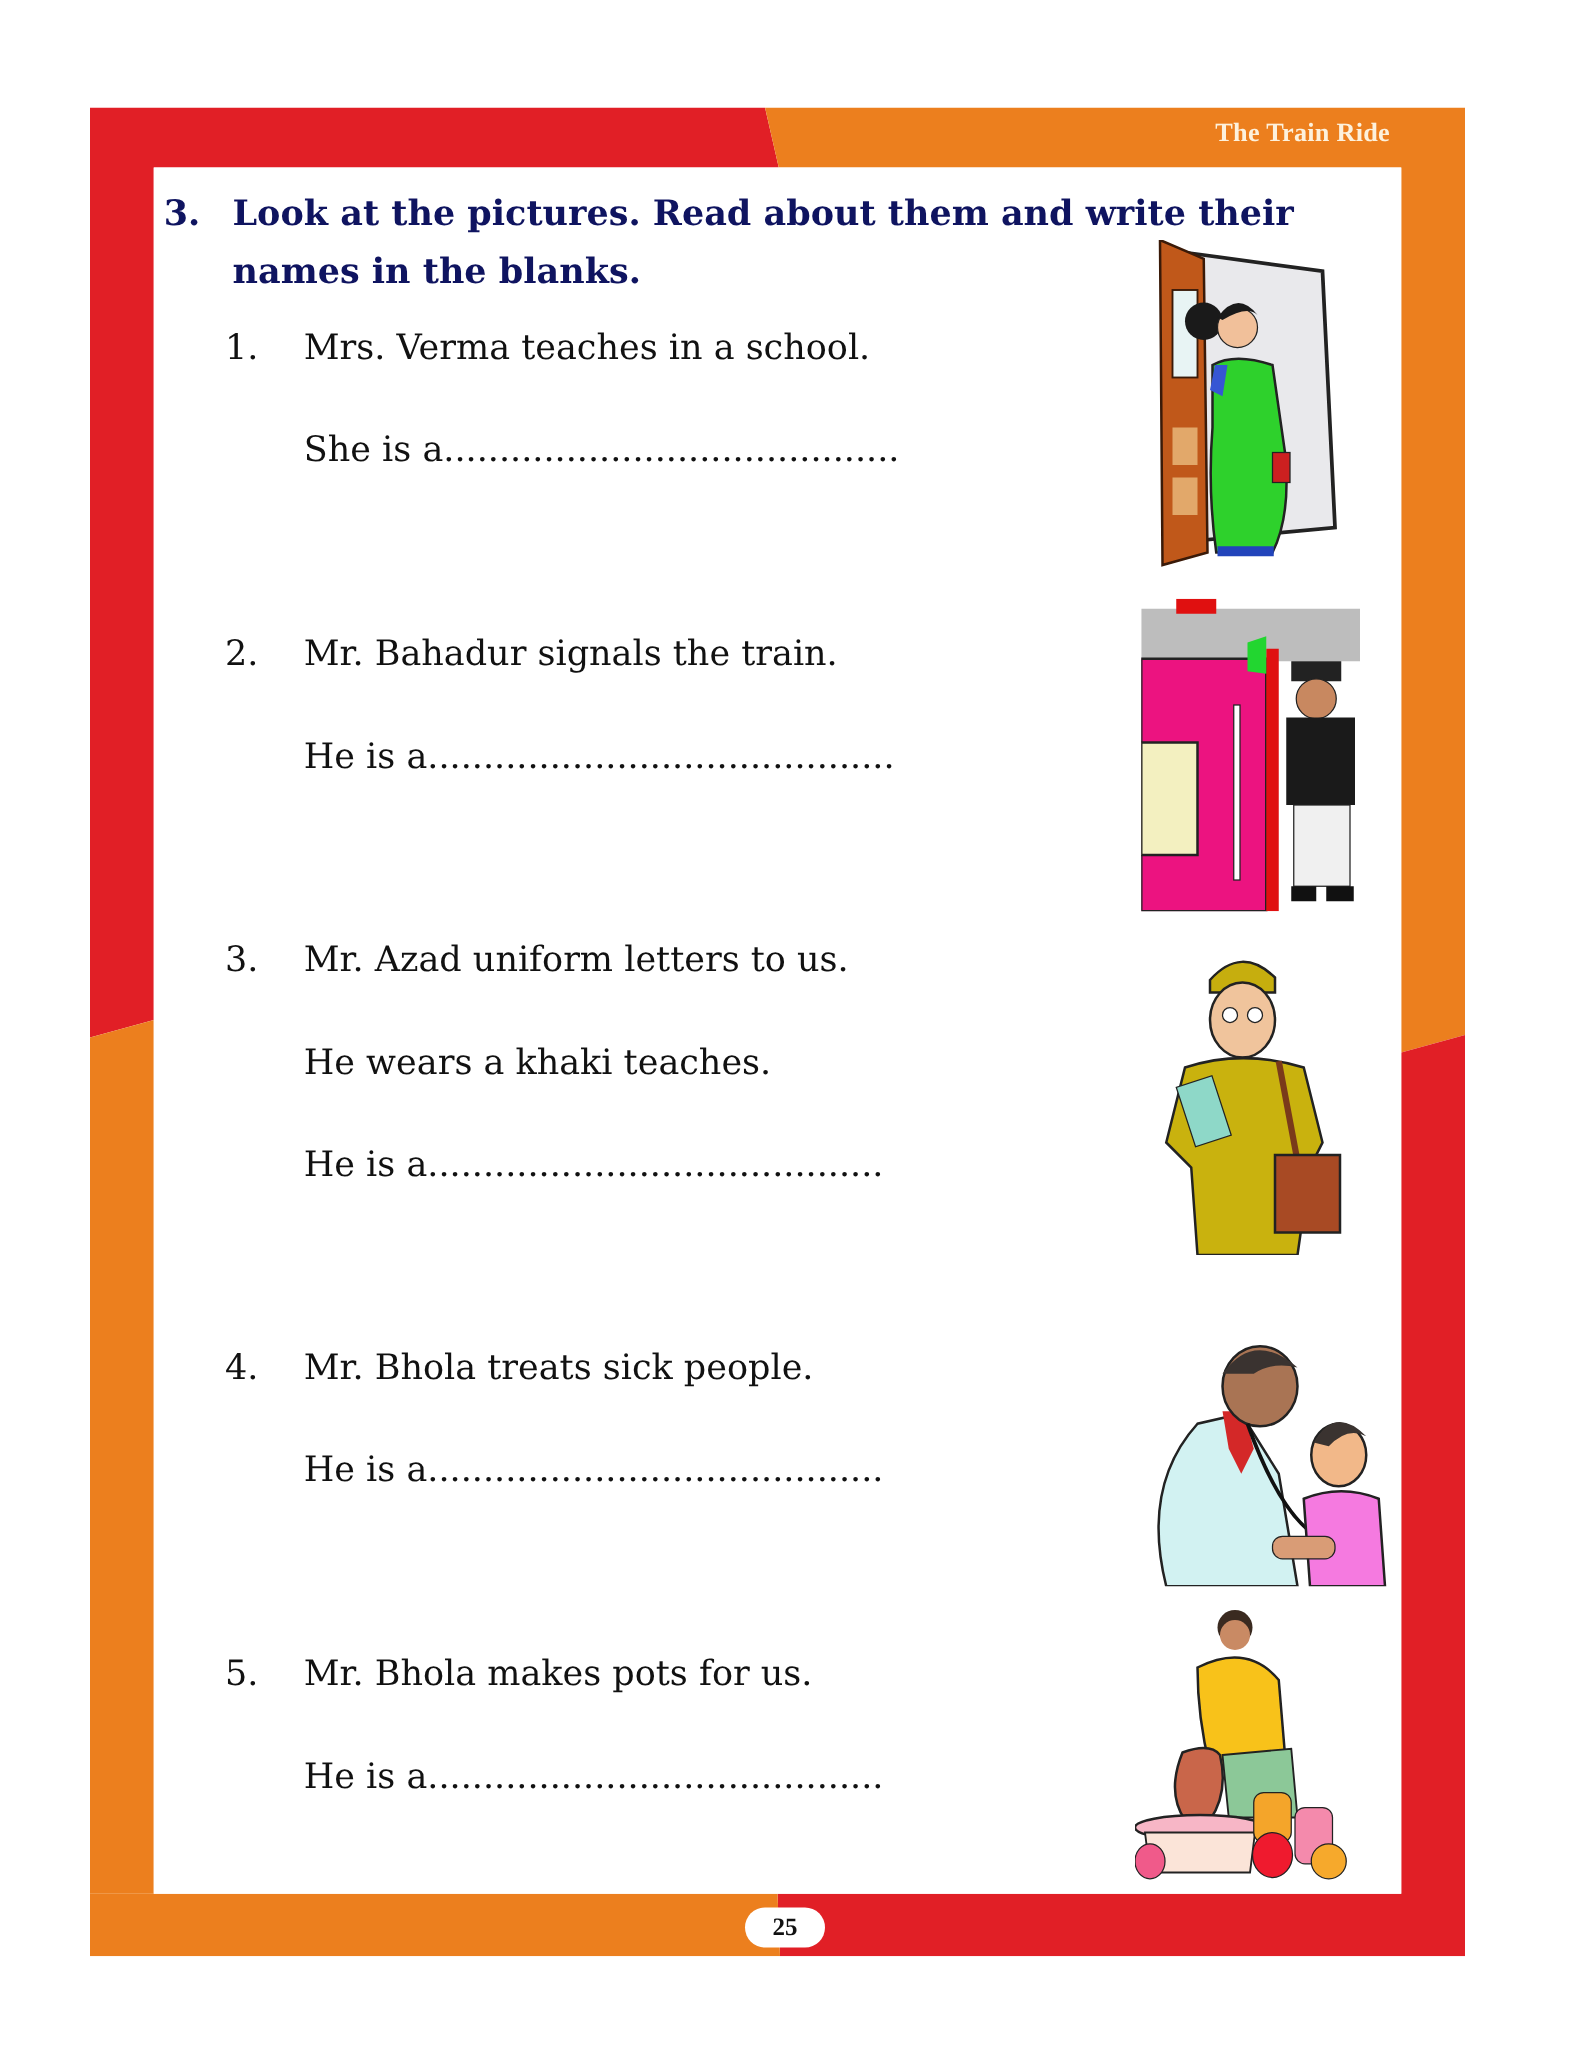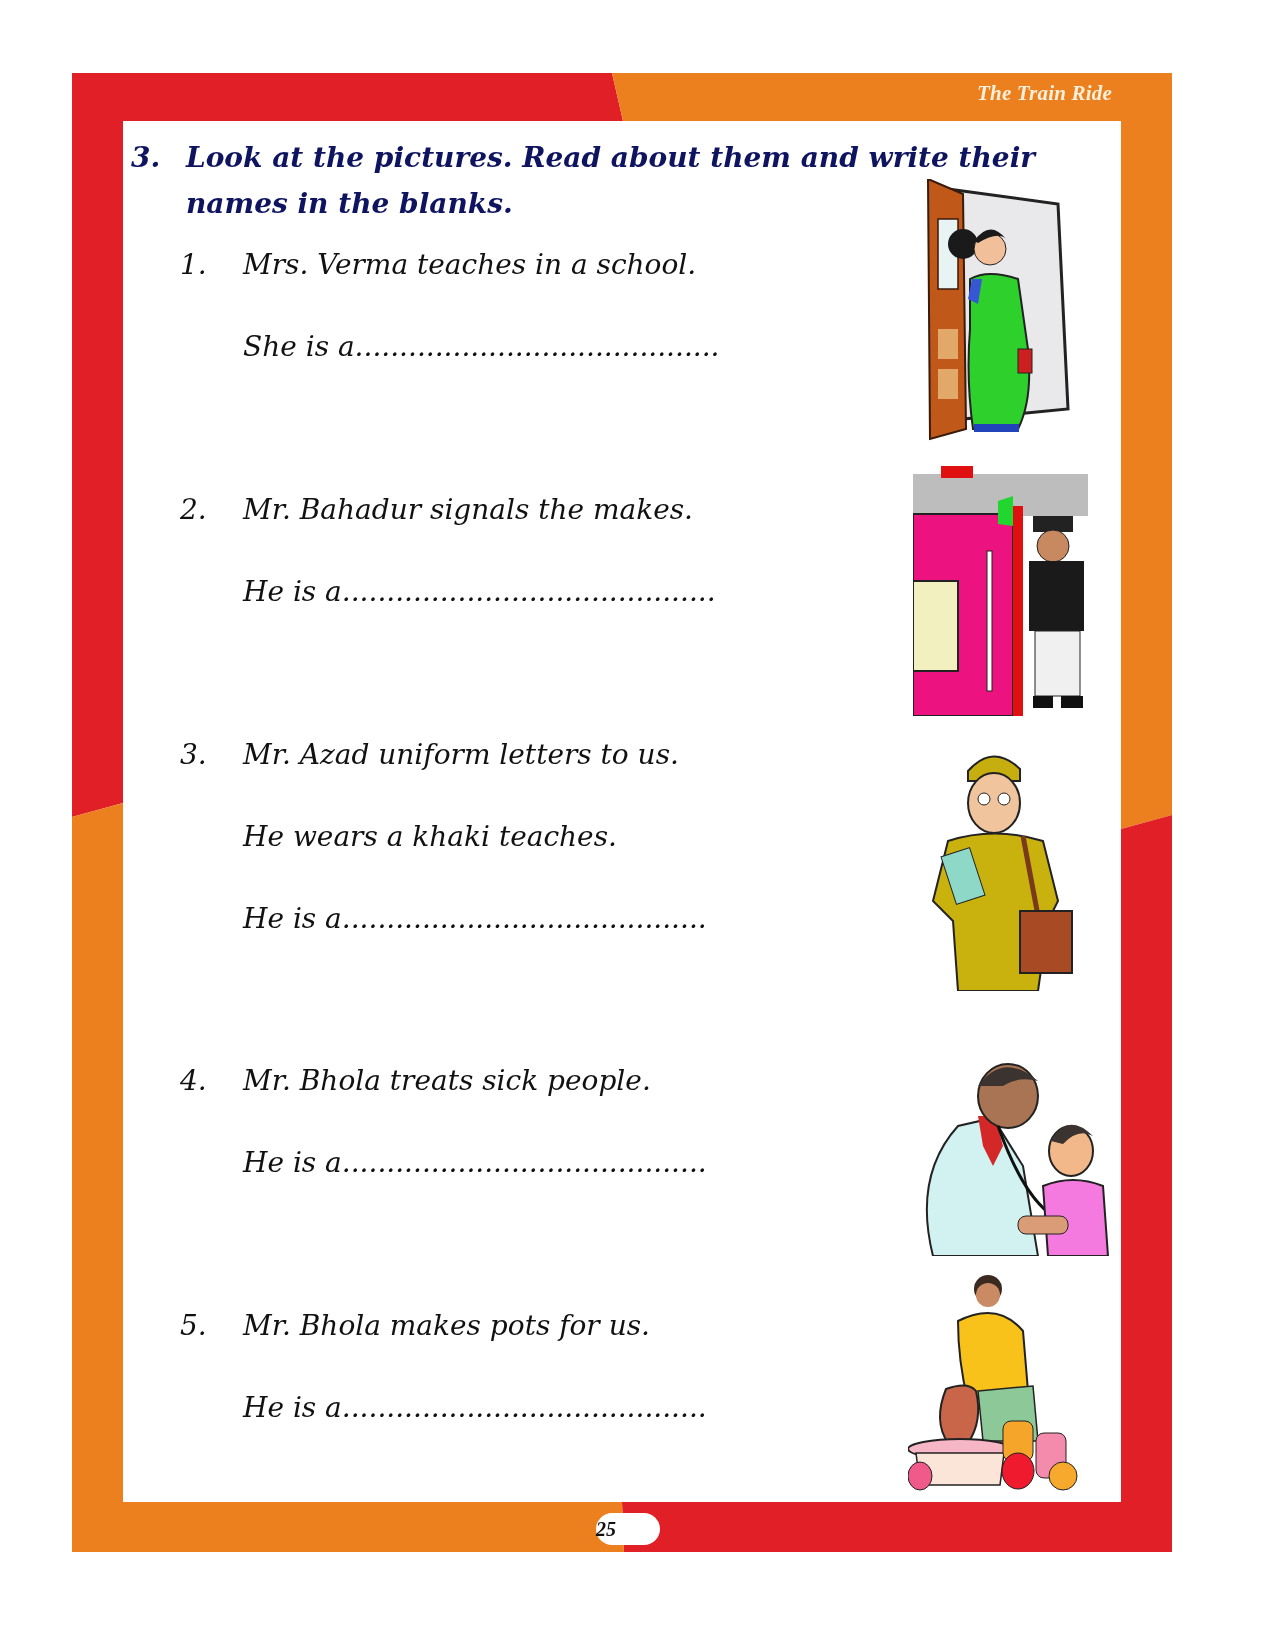--- a/index.html
+++ b/index.html
@@ -1,29 +1,29 @@
 <!DOCTYPE html>
 <html><head>
 <meta charset="utf-8">
 <style>
   html, body { margin:0; padding:0; background:#ffffff; }
   body { width:1275px; height:1650px; position:relative; overflow:hidden; font-family:"DejaVu Serif", serif; }
-  .frame { position:absolute; left:72px; top:73px; width:1100px; height:1479px;font-style:italic; }
+  .frame { position:absolute; left:72px; top:86px; width:1100px; height:1479px; }
   .frame svg.bg { position:absolute; left:0; top:0; }
   .inner { position:absolute; left:51px; top:48px; width:998px; height:1381px; background:#ffffff; }
   .chapter { position:absolute; right:60px; top:8px; color:#fdf1dc; font-family:"Liberation Serif", serif; font-weight:bold; font-size:21px; letter-spacing:0.2px; }
   .heading { position:absolute; left:8px; top:14px; width:990px; color:#0f1460; font-family:"DejaVu Serif", serif; font-weight:bold; font-size:28px; line-height:46px; }
   .heading .num { position:absolute; left:0; top:0; }
   .heading .txt { position:absolute; left:55px; top:0; width:935px; }
   .item { position:absolute; left:57px; font-family:"DejaVu Serif", serif; font-size:28px; color:#111; }
   .line { position:absolute; white-space:nowrap; }
   .line .n { position:absolute; left:0; }
   .line .t { position:absolute; left:63px;text-align:right; }
   .pic { position:absolute; }
-  .badge { position:absolute; left:524px; top:1440px; width:64px; height:32px; border-radius:16px; background:#fff; line-height:32px; font-family:"Liberation Serif", serif; font-weight:bold; font-size:20px; color:#111; }
+  .badge { position:absolute; left:524px; top:1440px; width:64px; height:32px; border-radius:16px; background:#fff; text-align:center; line-height:32px; font-family:"Liberation Serif", serif; font-weight:bold; font-size:20px; color:#111; }
 </style>
 </head>
 <body>
 
 <div class="frame">
   <svg class="bg" width="1100" height="1479" viewBox="0 0 1100 1479">
 
     <polygon points="0,0 540,0 551,48 51,48 51,730 0,744" fill="#e11f26"></polygon>
     <polygon points="0,744 51,730 51,1429 0,1429" fill="#ec7f1e"></polygon>
 
@@ -48,21 +48,21 @@
           <span class="t">Mrs. Verma teaches in a school.</span>
         </div>
       <div class="line" style="top:82px;">
           <span class="t">She is a.........................................</span>
         </div>
     </div>
 
     <div class="item" style="top:372px;">
       <div class="line" style="top:0;">
           <span class="n">2.</span>
-          <span class="t">Mr. Bahadur signals the makes.</span>
+          <span class="t">Mr. Bahadur signals the train.</span>
         </div>
       <div class="line" style="top:82px;">
           <span class="t">He is a..........................................</span>
         </div>
     </div>
 
     <div class="item" style="top:617px;">
       <div class="line" style="top:0;">
           <span class="n">3.</span>
           <span class="t">Mr. Azad uniform letters to us.</span>

